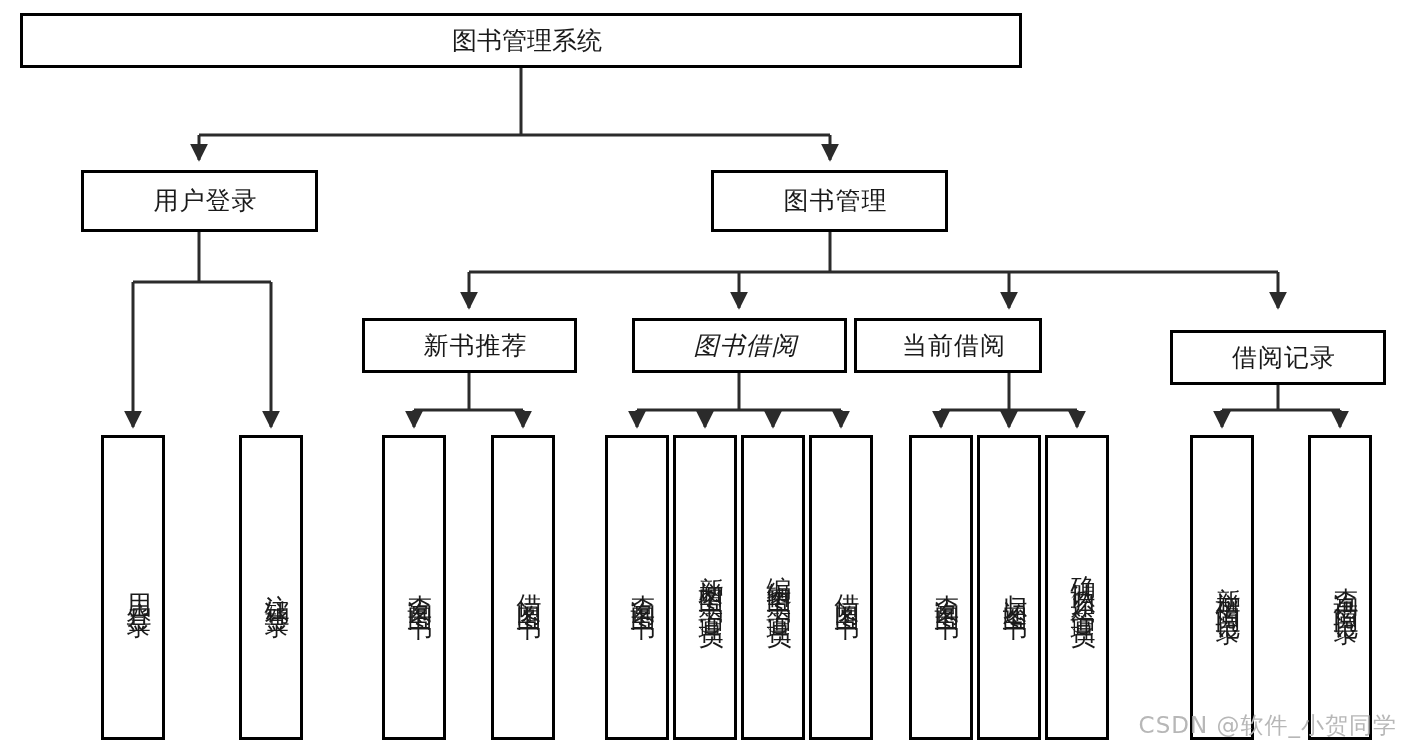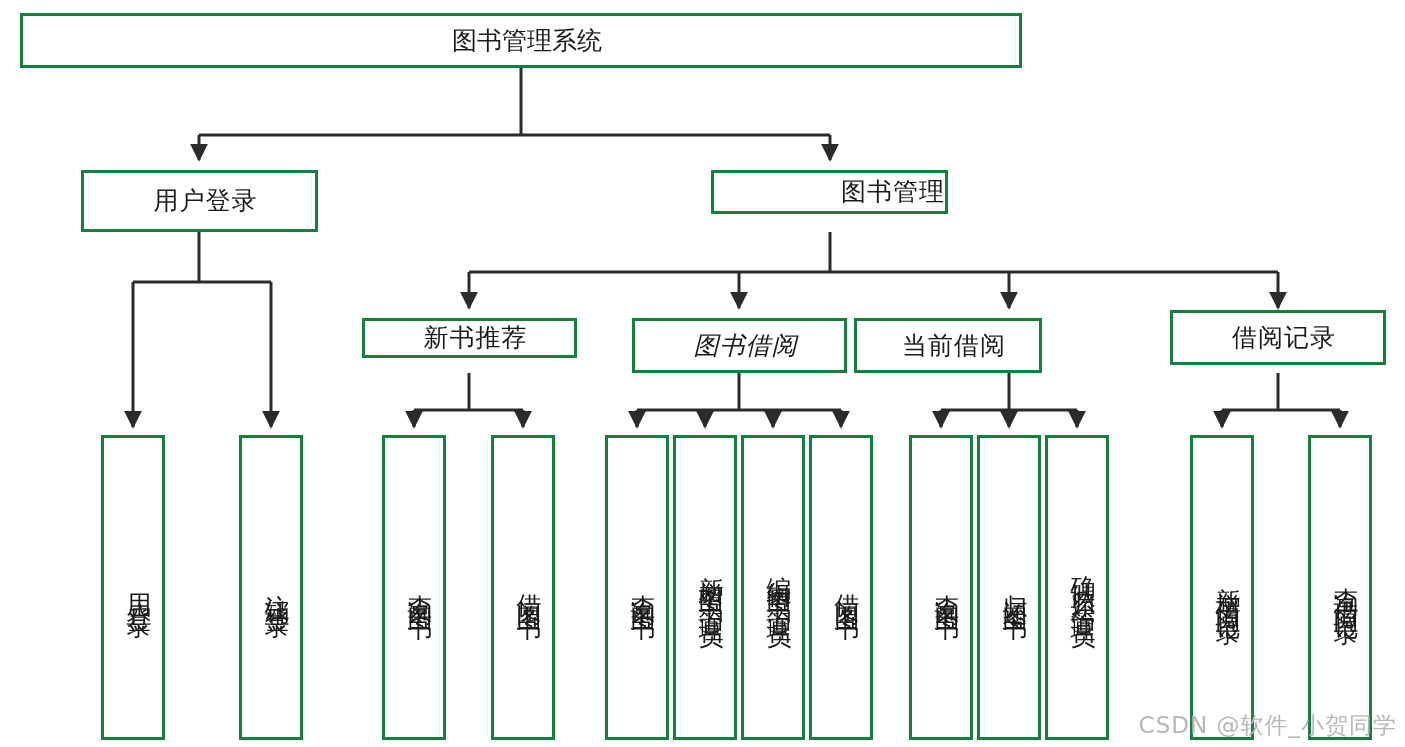--- a/index.html
+++ b/index.html
@@ -20,21 +20,21 @@
   #edges {
     position: absolute;
     left: 0;
     top: 0;
     width: 1405px;
     height: 747px;
   }
   .node {
     position: absolute;
     box-sizing: border-box;
-    border: 3px solid #15803d;
+    border: 3px solid #000000;
     background: #ffffff;
     display: flex;
     align-items: center;
     justify-content: center;
     color: #1a1a1a;
     padding-left: 12px;
   }
   .node.horiz {
     font-size: 25px;
     letter-spacing: 1px;
@@ -130,34 +130,34 @@
     </g>
   </svg>
 
   <div class="node root" style="left:20px; top:13px; width:1002px; height:55px;">
     <span>图书管理系统</span>
   </div>
 
   <div class="node horiz" style="left:81px; top:170px; width:237px; height:62px;">
     <span>用户登录</span>
   </div>
-  <div class="node horiz" style="left:711px; top:170px; width:237px; height:44px;justify-content:flex-end;">
+  <div class="node horiz" style="left:711px; top:170px; width:237px; height:62px;">
     <span>图书管理</span>
   </div>
 
-  <div class="node horiz" style="left:362px; top:318px; width:215px; height:40px;">
+  <div class="node horiz" style="left:362px; top:318px; width:215px; height:55px;">
     <span>新书推荐</span>
   </div>
   <div class="node horiz" style="left:632px; top:318px; width:215px; height:55px;font-style:italic;">
     <span>图书借阅</span>
   </div>
   <div class="node horiz" style="left:854px; top:318px; width:188px; height:55px;">
     <span>当前借阅</span>
   </div>
-  <div class="node horiz" style="left:1170px; top:310px; width:216px; height:55px;">
+  <div class="node horiz" style="left:1170px; top:330px; width:216px; height:55px;">
     <span>借阅记录</span>
   </div>
 
   <div class="node leaf" style="left:101px; top:435px; width:64px; height:305px;">
     <span class="leaf-inner">
         <span class="vtext">用户登录</span>
       </span>
   </div>
   <div class="node leaf" style="left:239px; top:435px; width:64px; height:305px;">
     <span class="leaf-inner">

